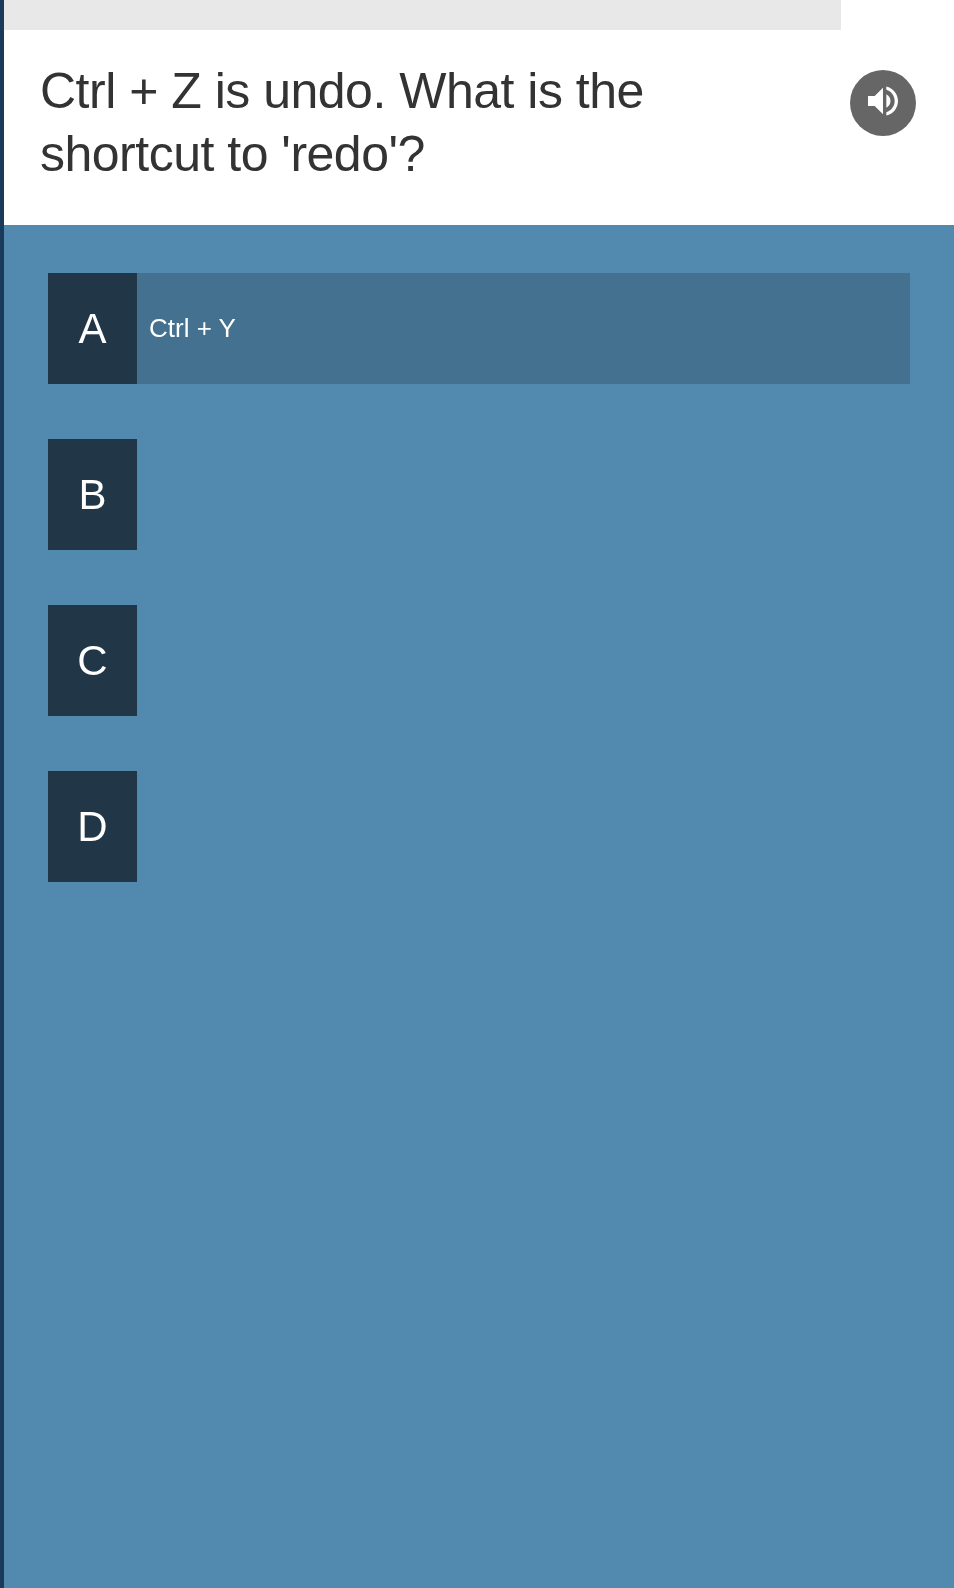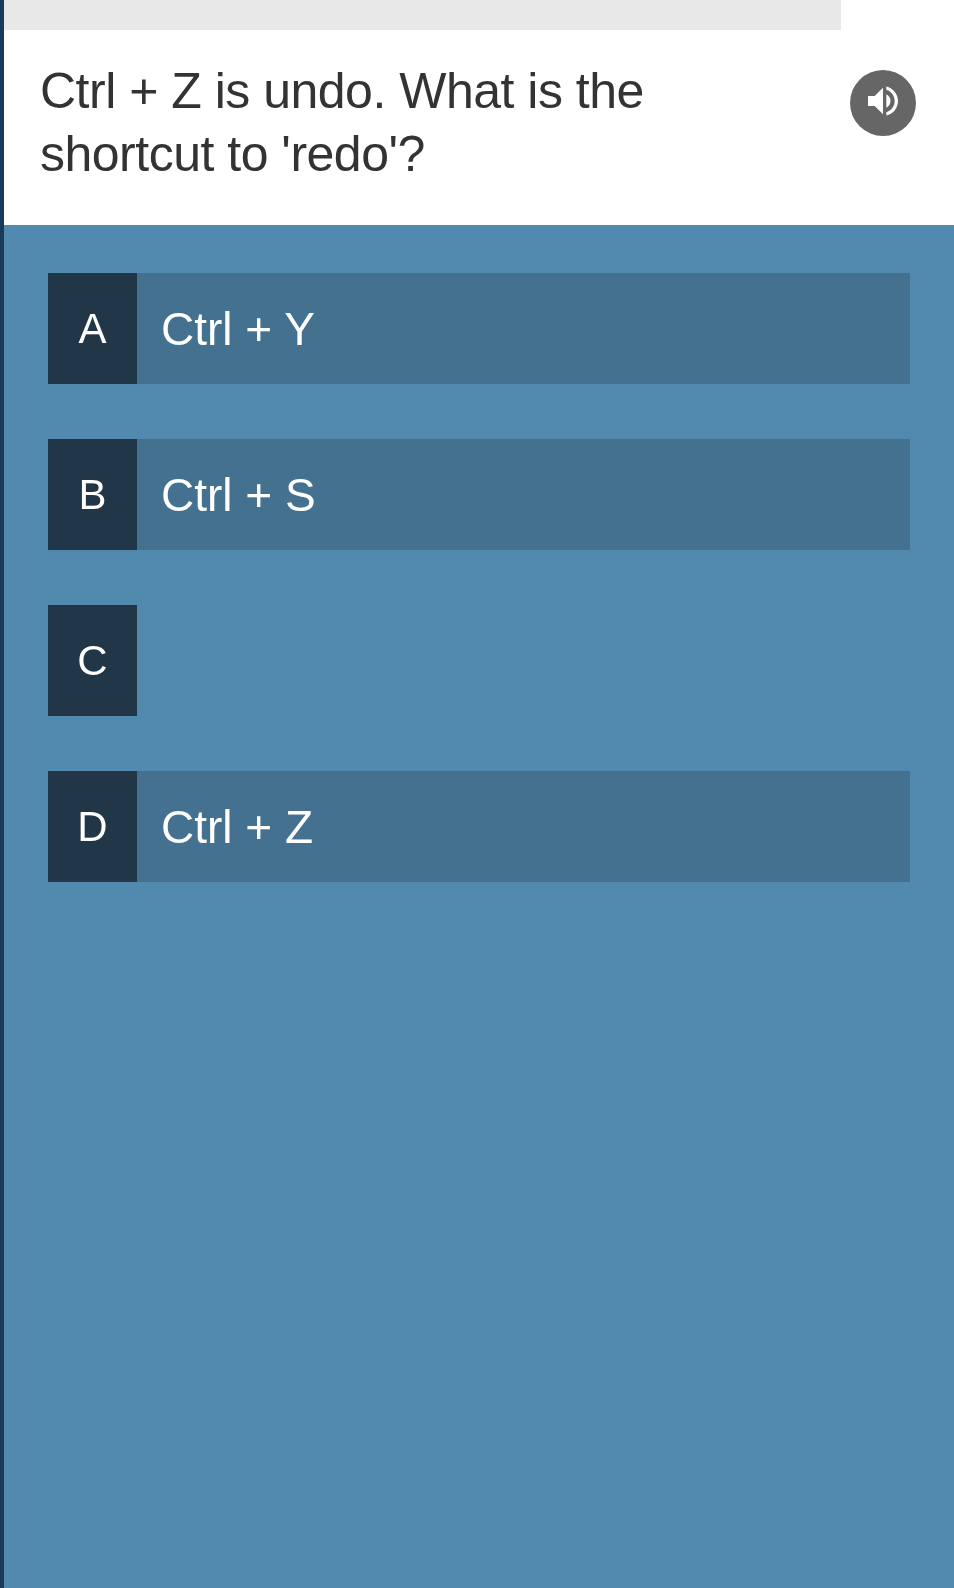--- a/index.html
+++ b/index.html
@@ -75,22 +75,22 @@
       justify-content: center;
       font-size: 42px;
       font-weight: 300;
     }
     .answer-text {
       flex: 1;
       background: #44718f;
       color: #ffffff;
       display: flex;
       align-items: center;
-      padding-left: 24px;
-      font-size: 46px;
+      padding-left: 12px;
+      font-size: 26px;
       font-weight: 300;
     }
     .right-edge {
       position: absolute;
       top: 0;
       right: 0;
       width: 113px;
       height: 30px;
       background: #ffffff;
     }
@@ -113,22 +113,20 @@
   </div>
 </div>
 
 <div class="answers-section">
   <div class="answer-option">
     <div class="answer-letter">A</div>
     <div class="answer-text">Ctrl + Y</div>
   </div>
   <div class="answer-option">
     <div class="answer-letter">B</div>
-    <div class="answer-text">Ctrl + S</div>
   </div>
   <div class="answer-option">
     <div class="answer-letter">C</div>
   </div>
   <div class="answer-option">
     <div class="answer-letter">D</div>
-    <div class="answer-text">Ctrl + Z</div>
   </div>
 </div>
 
 </body></html>

